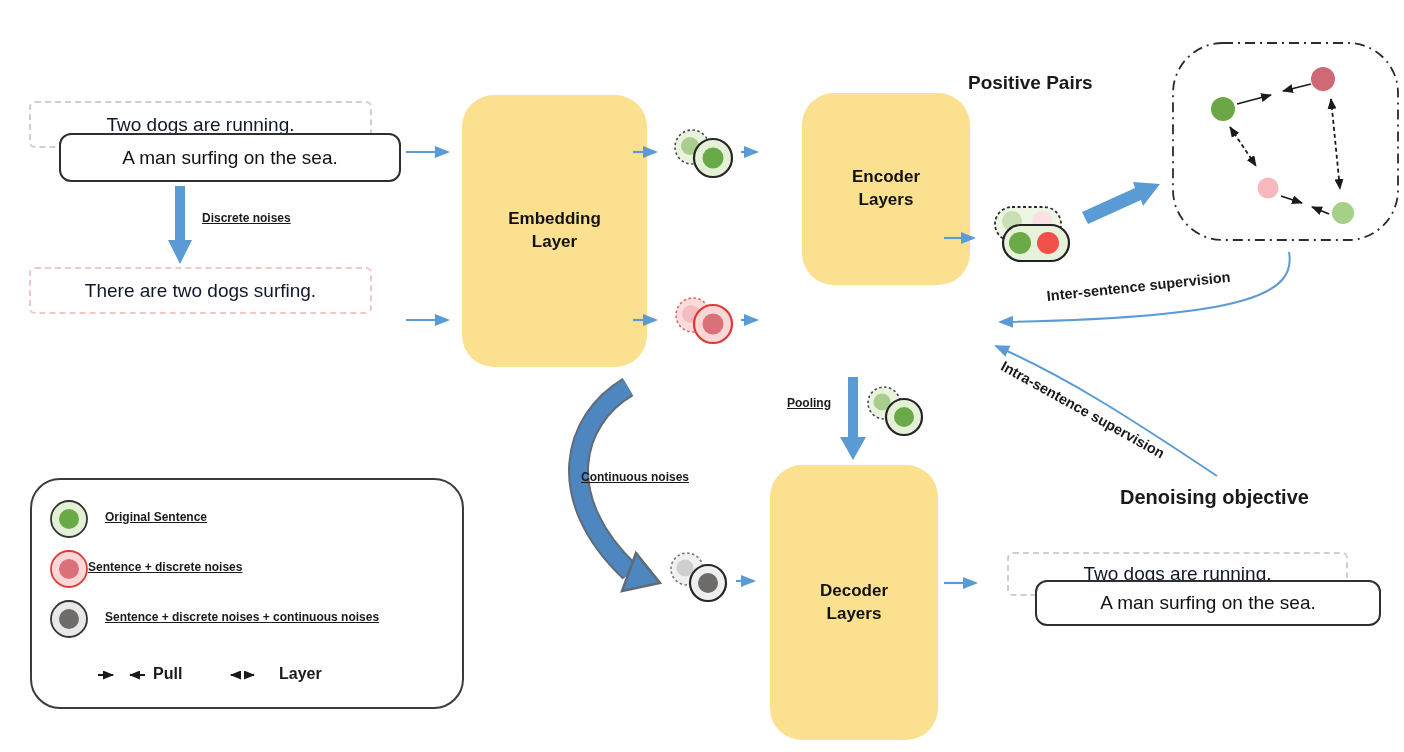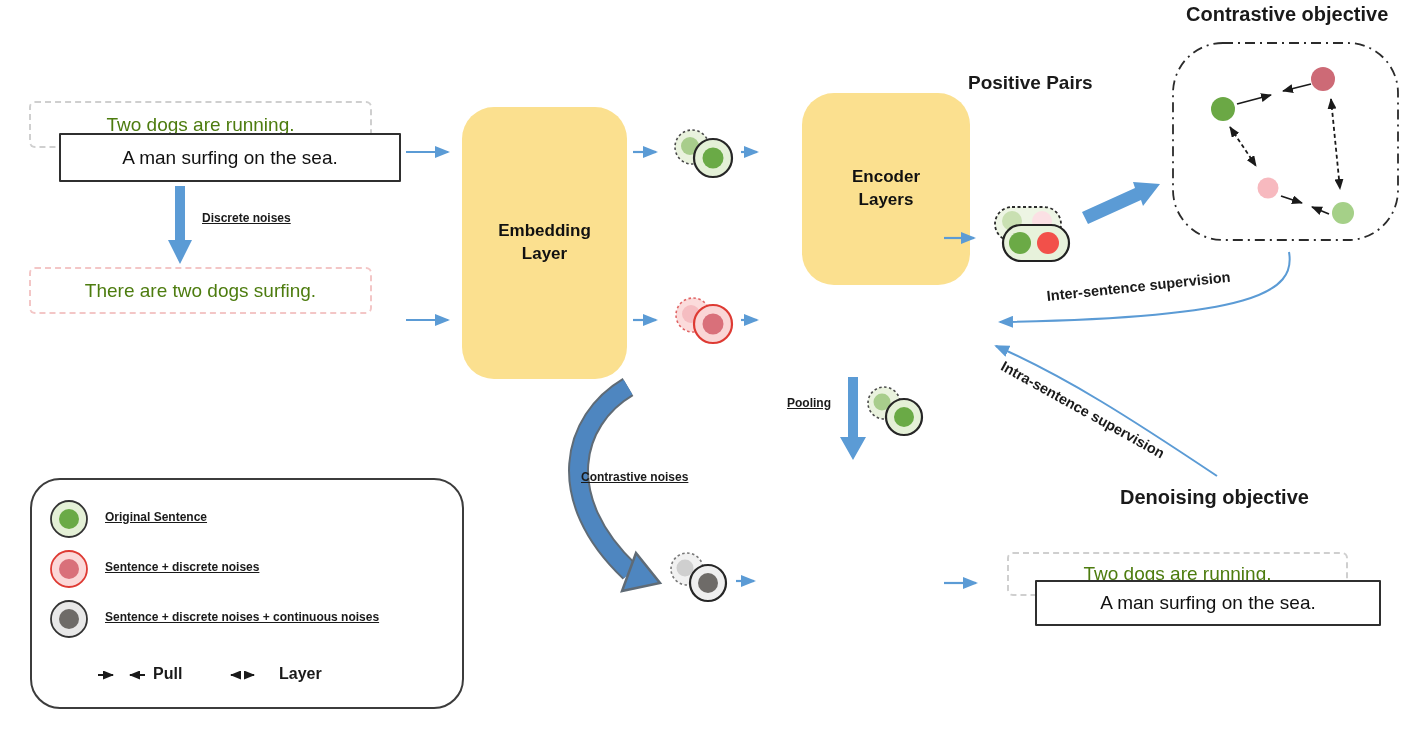--- a/index.html
+++ b/index.html
@@ -11,25 +11,25 @@
   .block{
     position:absolute;background:#FBE08F;border-radius:32px;
     display:flex;align-items:center;justify-content:center;
     font-weight:bold;font-size:17px;text-align:center;line-height:1.35;color:#111;
   }
   .block .bl{max-width:100px;}
   
   .ghost{
     position:absolute;border:2px dashed #CFCFCF;border-radius:6px;background:transparent;
     display:flex;align-items:center;justify-content:center;
-    font-size:19px;color:#4d7c0f;z-index:1;
+    font-size:19px;color:#0f172a;z-index:1;
   }
   .ghost.pink{border-color:#F3C6C6;}
   .sent{
-    position:absolute;border:2px solid #2F2F2F;border-radius:1px;background:#ffffff;
+    position:absolute;border:2px solid #2F2F2F;border-radius:12px;background:#ffffff;
     display:flex;align-items:center;justify-content:center;
     font-size:19px;color:#111;z-index:2;
   }
   .sent.red{border-color:#DE3A33;}
   
   .lbl{position:absolute;font-weight:bold;white-space:nowrap;z-index:10;}
   .lbl.s15{font-size:12px;text-decoration:underline;}
   .lbl.s16{font-size:16px;}
   .lbl.s19{font-size:19px;}
   .lbl.s20{font-size:20px;}
@@ -58,25 +58,28 @@
     <span>There are two dogs surfing.</span>
   </div>
 
   <div class="ghost" style="left:1007px;top:552px;width:337px;height:40px;">
     <span>Two dogs are running.</span>
   </div>
   <div class="sent" style="left:1035px;top:580px;width:342px;height:42px;">
     <span>A man surfing on the sea.</span>
   </div>
 
-  <div class="block" style="left:462px;top:95px;width:165px;height:272px;margin-top:12px;">
+  <div class="block" style="left:462px;top:95px;width:185px;height:272px;">
     <div class="bl">Embedding Layer</div>
   </div>
   <div class="block" style="left:770px;top:93px;width:168px;height:192px;margin-left:32px;">
     <div class="bl" style="max-width:85px;">Encoder Layers</div>
+  </div>
+  <div class="block" style="left:770px;top:465px;width:168px;height:275px;">
+    <div class="bl" style="max-width:85px;">Decoder Layers</div>
   </div>
 
   <div class="legend"></div>
 
   <svg class="overlay" width="1404" height="752" viewBox="0 0 1404 752">
     <defs>
       <marker id="mb" markerUnits="userSpaceOnUse" markerWidth="15" markerHeight="12" refX="13" refY="6" orient="auto">
         <path d="M0,0 L15,6 L0,12 Z" fill="#5B9BD5"></path>
       </marker>
       <marker id="mk" markerUnits="userSpaceOnUse" markerWidth="11" markerHeight="9" refX="10" refY="4.5" orient="auto">
@@ -174,27 +177,26 @@
       <circle cx="69" cy="619" r="10" fill="#6E6B68"></circle>
       <g stroke="#1a1a1a" stroke-width="2" fill="none">
         <line x1="98" y1="675" x2="113" y2="675" marker-end="url(#mk)"></line>
         <line x1="145" y1="675" x2="130" y2="675" marker-end="url(#mk)"></line>
         <line x1="231" y1="675" x2="254" y2="675" stroke-dasharray="3.5 3" marker-start="url(#mks)" marker-end="url(#mk)"></line>
       </g>
     </g>
   </svg>
 
   <div class="lbl s15" style="left:202px;top:211px;">Discrete noises</div>
-  <div class="lbl s15" style="left:581px;top:470px;">Contrastive noises</div>
+  <div class="lbl s15" style="left:581px;top:470px;">Continuous noises</div>
   <div class="lbl s15" style="left:787px;top:396px;">Pooling</div>
   <div class="lbl s19" style="left:968px;top:72px;">Positive Pairs</div>
-  <div class="lbl s20" style="left:1186px;top:3px;">Contrastive objective</div>
   <div class="lbl s20" style="left:1076px;top:486px;margin-left:44px;">Denoising objective</div>
   <div class="lbl rot-inter" style="left:1046px;top:288px;">Inter-sentence supervision</div>
   <div class="lbl rot-intra" style="left:1006px;top:358px;">Intra-sentence supervision</div>
 
   <div class="lbl s15" style="left:105px;top:510px;">Original Sentence</div>
-  <div class="lbl s15" style="left:105px;top:560px;">Sentence + discrete noises</div>
+  <div class="lbl s15" style="left:88px;top:560px;">Sentence + discrete noises</div>
   <div class="lbl s15" style="left:105px;top:610px;">Sentence + discrete noises + continuous noises</div>
   <div class="lbl s16" style="left:153px;top:665px;">Pull</div>
   <div class="lbl s16" style="left:279px;top:665px;">Layer</div>
 
 </div>
 
 </body></html>

